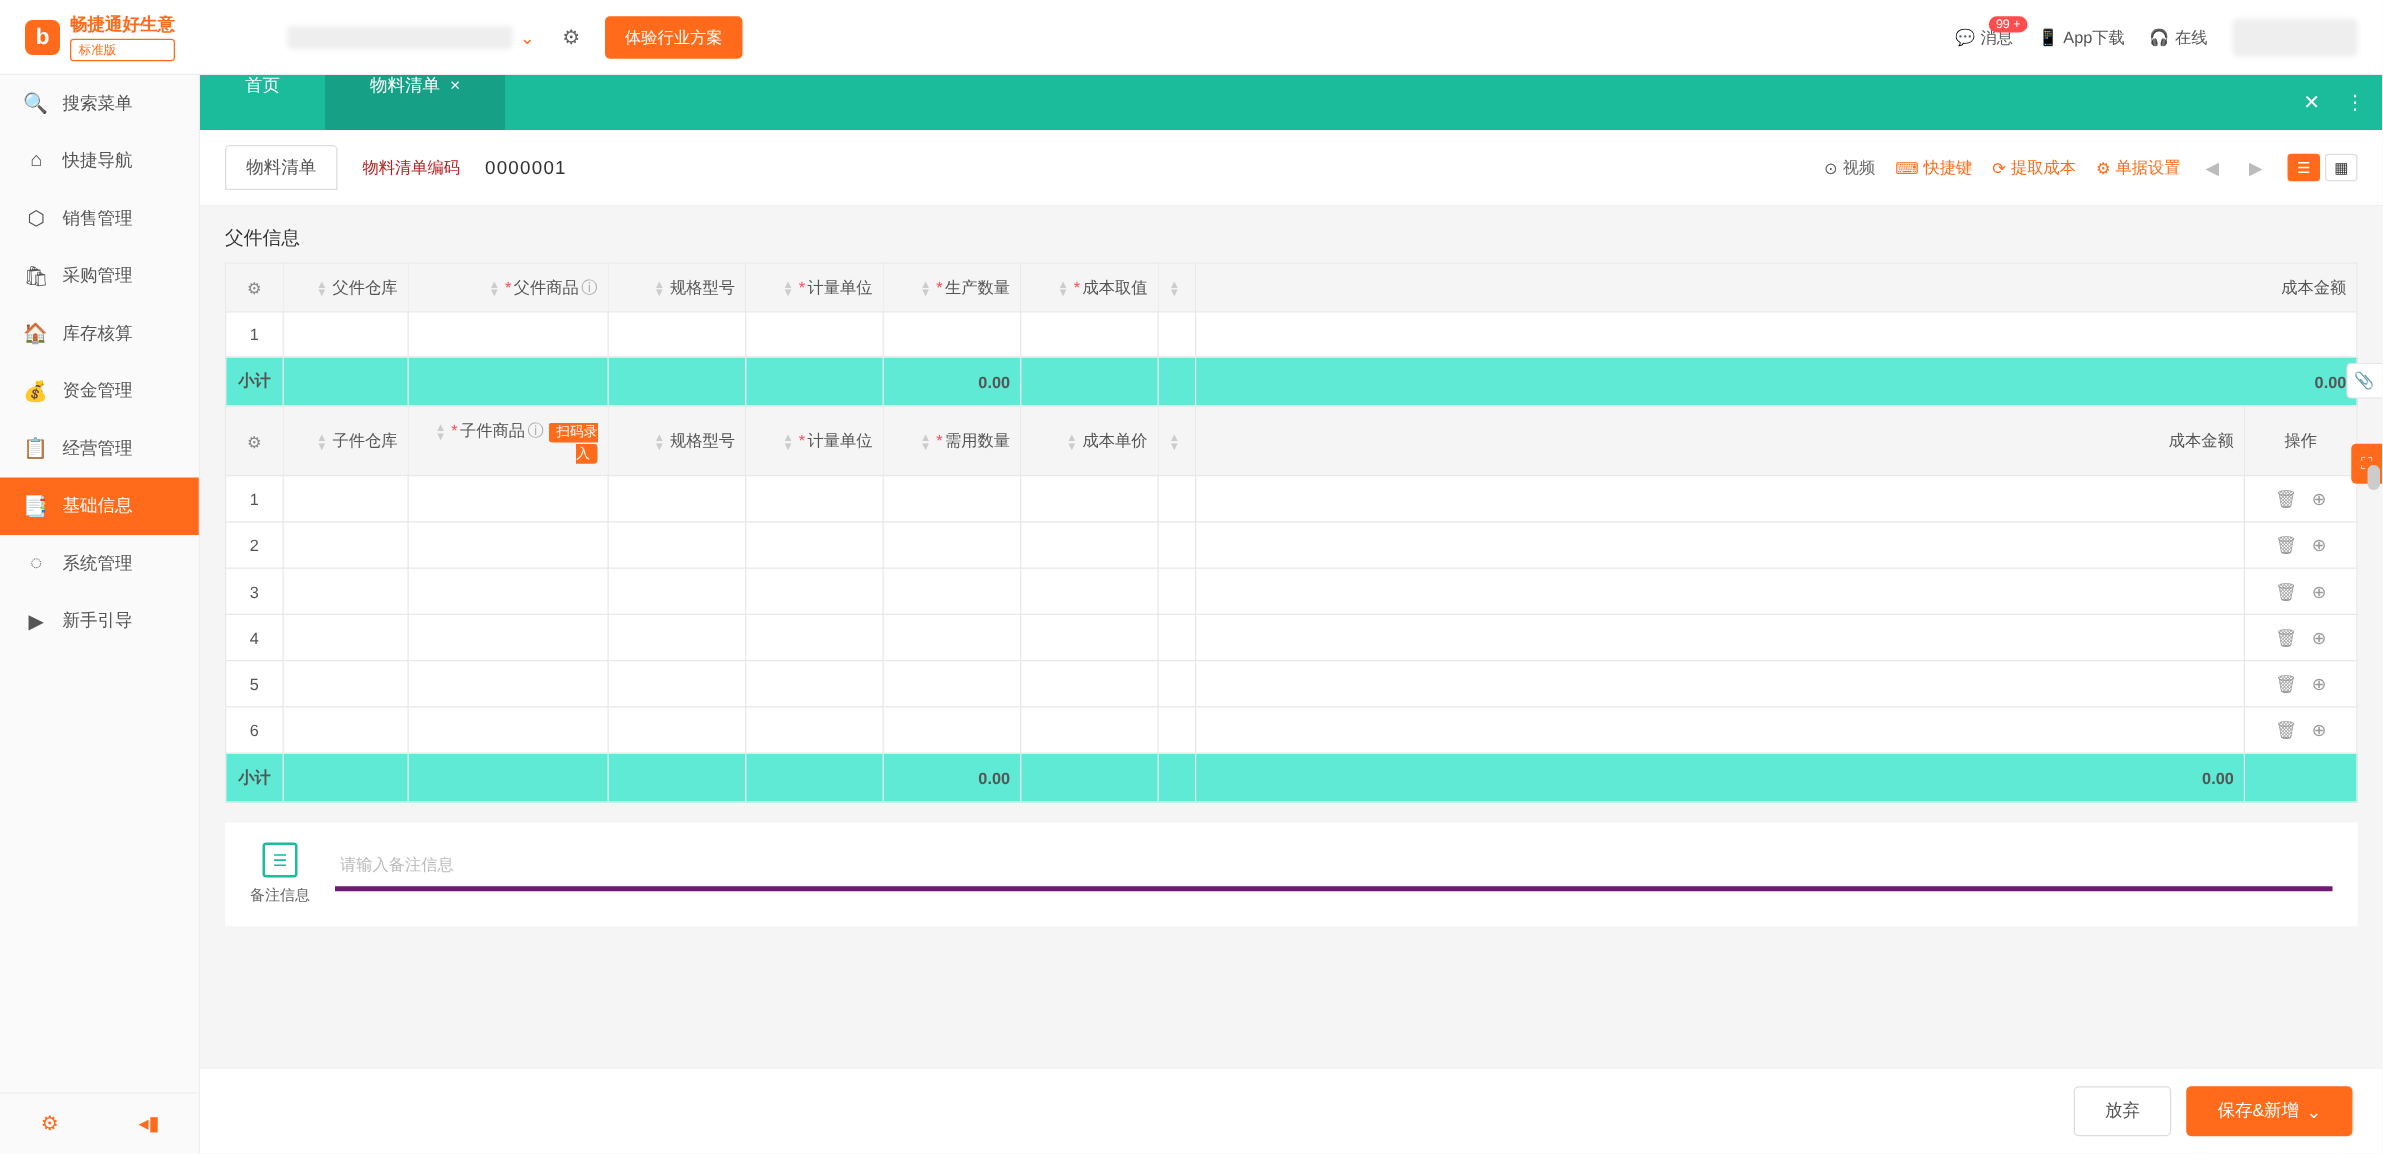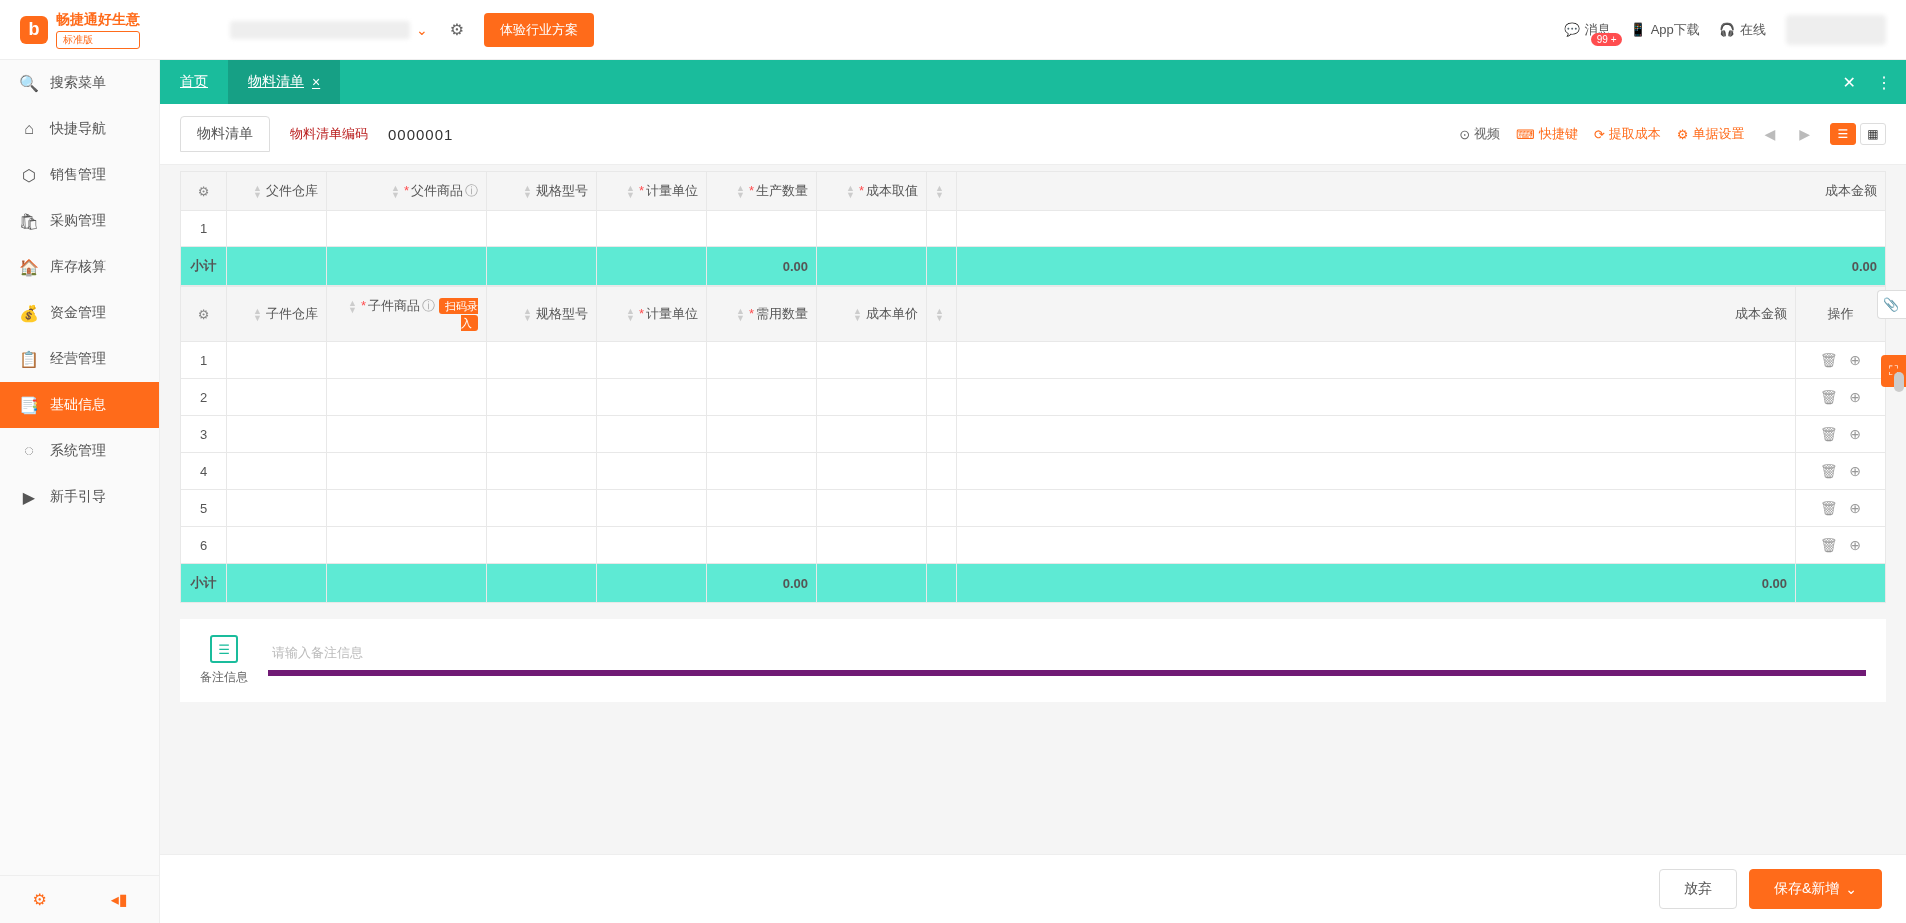--- a/index.html
+++ b/index.html
@@ -11,40 +11,40 @@
     .logo-icon { width: 28px; height: 28px; background: #ff6b1a; border-radius: 6px; display: flex; align-items: center; justify-content: center; color: #fff; font-weight: bold; font-size: 18px; }
     .logo-text { color: #ff6b1a; font-size: 14px; font-weight: 700; }
     .logo-badge { color: #ff6b1a; font-size: 10px; border: 1px solid #ff6b1a; padding: 1px 6px; border-radius: 3px; margin-top: 2px; }
     .org-selector { display: flex; align-items: center; gap: 6px; margin-left: 60px; padding: 4px 10px; cursor: pointer; }
     .org-name { color: #666; }
     .chevron-down { color: #ff6b1a; font-size: 14px; }
     .gear-btn { margin-left: 12px; color: #666; cursor: pointer; font-size: 16px; }
     .experience-btn { margin-left: 20px; background: #ff6b1a; color: #fff; padding: 8px 16px; border: none; border-radius: 4px; cursor: pointer; font-size: 13px; }
     .header-right { margin-left: auto; display: flex; align-items: center; gap: 20px; }
     .header-icon-btn { display: flex; align-items: center; gap: 4px; color: #555; cursor: pointer; position: relative; }
-    .badge-count { position: absolute; top: -8px; right: -12px; background: #ff4d4f; color: #fff; font-size: 10px; padding: 1px 6px; border-radius: 8px; margin-top: 20px; }
+    .badge-count { position: absolute; top: -8px; right: -12px; background: #ff4d4f; color: #fff; font-size: 10px; padding: 1px 6px; border-radius: 8px; }
     .user-blur { width: 100px; height: 30px; background: #eee; filter: blur(2px); border-radius: 4px; }
 
     
     .layout { display: flex; height: calc(100vh - 60px); }
     
     
     .sidebar { width: 160px; background: #fafafa; border-right: 1px solid #eee; display: flex; flex-direction: column; position: relative; }
     .sidebar-item { display: flex; align-items: center; gap: 12px; padding: 14px 20px; color: #555; cursor: pointer; font-size: 14px; }
     .sidebar-item.active { background: #ff6b1a; color: #fff; }
     .sidebar-item .nav-icon { width: 18px; height: 18px; display: inline-flex; align-items: center; justify-content: center; font-size: 16px; }
     .sidebar-bottom { margin-top: auto; display: flex; border-top: 1px solid #eee; }
     .sidebar-bottom-btn { flex: 1; padding: 14px; text-align: center; color: #ff6b1a; cursor: pointer; font-size: 16px; }
 
     
     .main { flex: 1; display: flex; flex-direction: column; background: #f5f5f5; overflow: hidden; position: relative; }
     
     
     .tab-bar { height: 44px; background: #1abc9c; display: flex; align-items: stretch; }
-    .tab { display: flex; align-items: center; gap: 8px; padding: 0 20px; color: #fff; cursor: pointer; font-size: 14px; text-decoration: underline; }
+    .tab { display: flex; align-items: flex-start; gap: 8px; padding: 0 36px; color: #fff; cursor: pointer; font-size: 14px; }
     .tab.active { background: #16a085; }
     .tab-close { font-size: 14px; cursor: pointer; }
     .tab-bar-right { margin-left: auto; display: flex; align-items: center; gap: 8px; padding-right: 8px; }
     .tab-bar-icon { color: #fff; cursor: pointer; padding: 4px 6px; font-size: 16px; }
 
     
     .content-header { background: #fff; padding: 12px 20px; display: flex; align-items: center; gap: 20px; border-bottom: 1px solid #eee; margin: 0 0 0 0; }
     .content-tab { padding: 8px 16px; border: 1px solid #ddd; border-radius: 4px 4px 0 0; font-size: 14px; color: #555; background: #fff; }
     .content-code-label { color: #b91c1c; font-size: 13px; }
     .content-code { color: #333; font-size: 15px; letter-spacing: 1px; }
@@ -73,21 +73,21 @@
     .help-icon { color: #aaa; margin-left: 2px; cursor: pointer; }
     .gear-cell { color: #888; cursor: pointer; }
     .scan-badge { background: #ff6b1a; color: #fff; font-size: 11px; padding: 2px 6px; border-radius: 3px; margin-left: 4px; text-align: right; }
     .row-action-icon { color: #999; cursor: pointer; margin: 0 4px; font-size: 14px; }
 
     
     .remark-section { background: #fff; margin-top: 16px; padding: 16px 20px; display: flex; gap: 20px; align-items: flex-start; }
     .remark-icon-box { display: flex; flex-direction: column; align-items: center; gap: 6px; color: #1abc9c; }
     .remark-icon { width: 28px; height: 28px; border: 2px solid #1abc9c; border-radius: 3px; display: flex; align-items: center; justify-content: center; }
     .remark-label { font-size: 12px; color: #666; }
-    .remark-input { flex: 1; border: none; border-bottom: 6px solid #701a75; padding: 10px 4px; font-size: 13px; outline: none; }
+    .remark-input { flex: 1; border: none; border-bottom: 4px solid #701a75; padding: 10px 4px; font-size: 13px; outline: none; }
     .remark-input::placeholder { color: #bbb; }
 
     
     .content-footer { background: #fff; border-top: 1px solid #eee; padding: 14px 24px; display: flex; justify-content: flex-end; gap: 12px; }
     .btn { padding: 10px 24px; border-radius: 4px; cursor: pointer; font-size: 14px; border: 1px solid #ddd; background: #fff; color: #555; }
     .btn.primary { background: #ff6b1a; color: #fff; border-color: #ff6b1a; display: flex; align-items: center; gap: 6px; }
 
     
     .float-attach { position: absolute; right: 0; top: 230px; background: #fff; border: 1px solid #ddd; border-right: none; padding: 6px; cursor: pointer; color: #888; border-radius: 4px 0 0 4px; }
     .float-expand { position: absolute; right: 0; top: 295px; background: #ff6b1a; color: #fff; padding: 8px; cursor: pointer; border-radius: 4px 0 0 4px; }
@@ -218,20 +218,21 @@
         <span class="hdr-nav-arrow">▶</span>
         <div class="view-toggle">
           <div class="view-btn active">☰</div>
           <div class="view-btn">▦</div>
         </div>
       </div>
     </div>
 
     <div class="content-body">
 
+      <div class="section-title">父件信息</div>
       <table class="data-table">
         <thead>
           <tr>
             <th class="center" style="width:46px;"><span class="gear-cell">⚙</span></th>
             <th style="width:100px;"><span class="sort-icons">▲<br>▼</span><span>父件仓库</span></th>
             <th style="width:160px;"><span class="sort-icons">▲<br>▼</span><span class="req-star">*</span><span>父件商品</span><span class="help-icon">ⓘ</span></th>
             <th style="width:110px;"><span class="sort-icons">▲<br>▼</span><span>规格型号</span></th>
             <th style="width:110px;"><span class="sort-icons">▲<br>▼</span><span class="req-star">*</span><span>计量单位</span></th>
             <th style="width:110px;"><span class="sort-icons">▲<br>▼</span><span class="req-star">*</span><span>生产数量</span></th>
             <th style="width:110px;"><span class="sort-icons">▲<br>▼</span><span class="req-star">*</span><span>成本取值</span></th>

